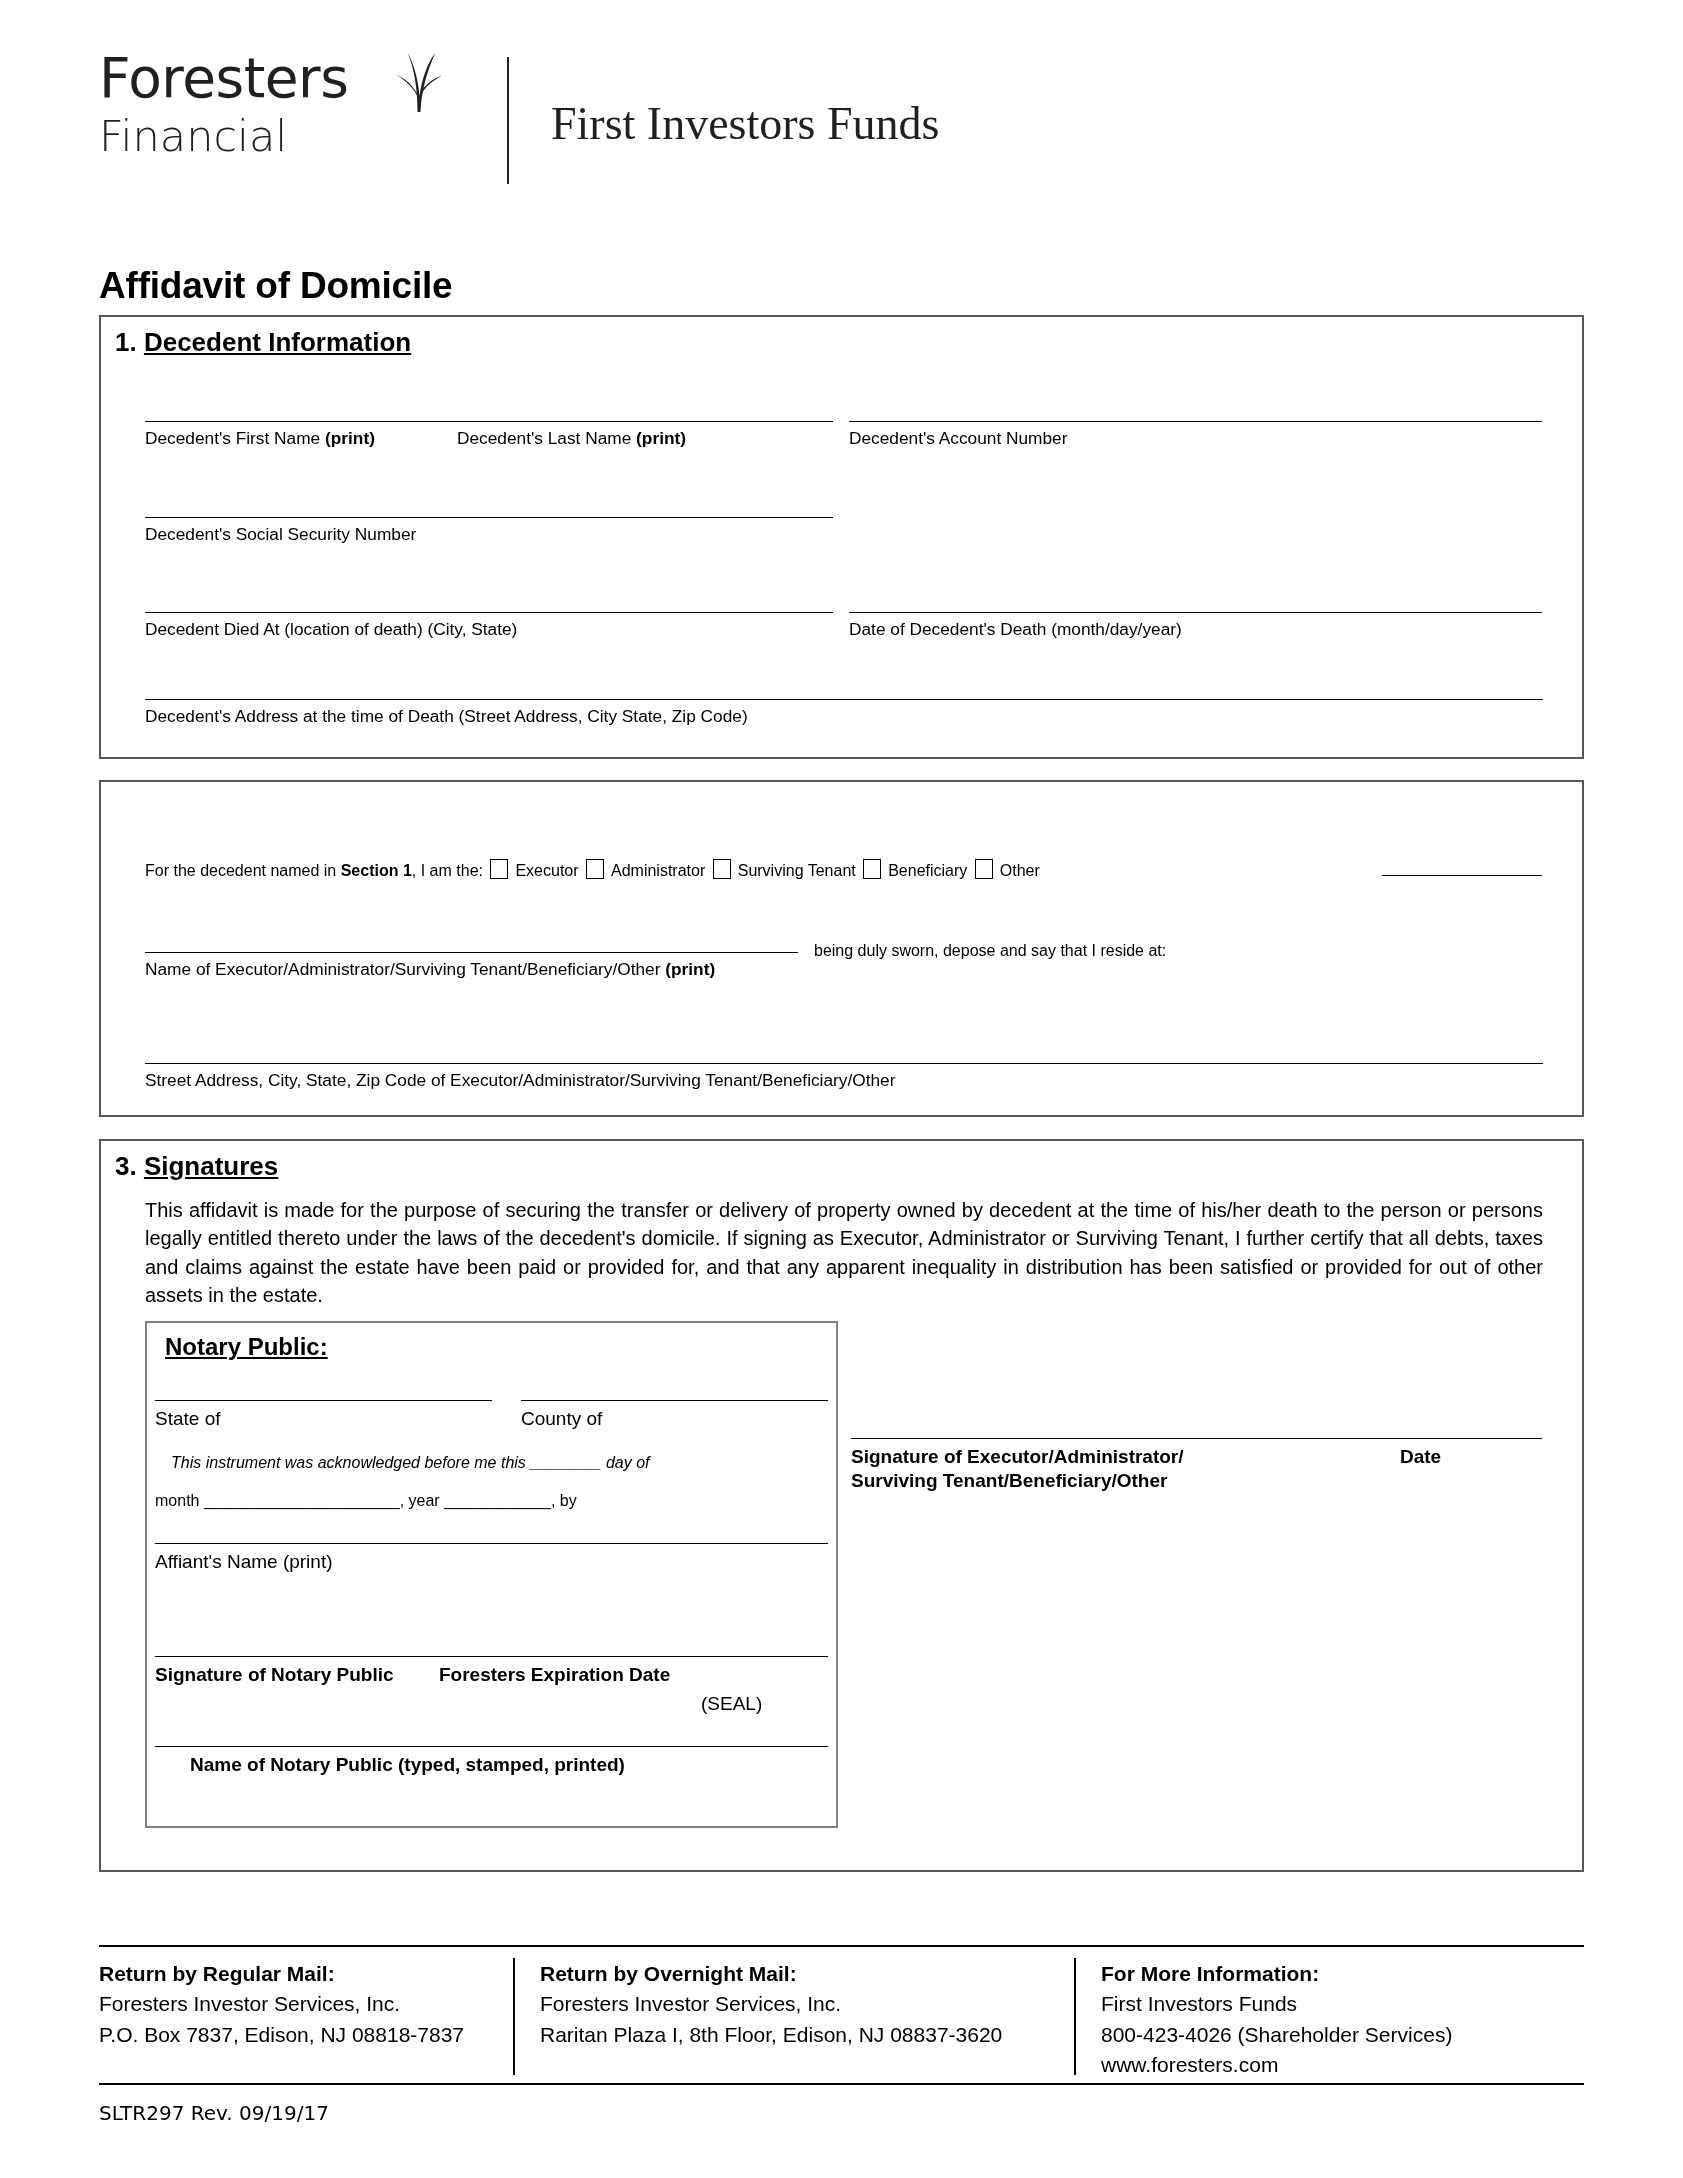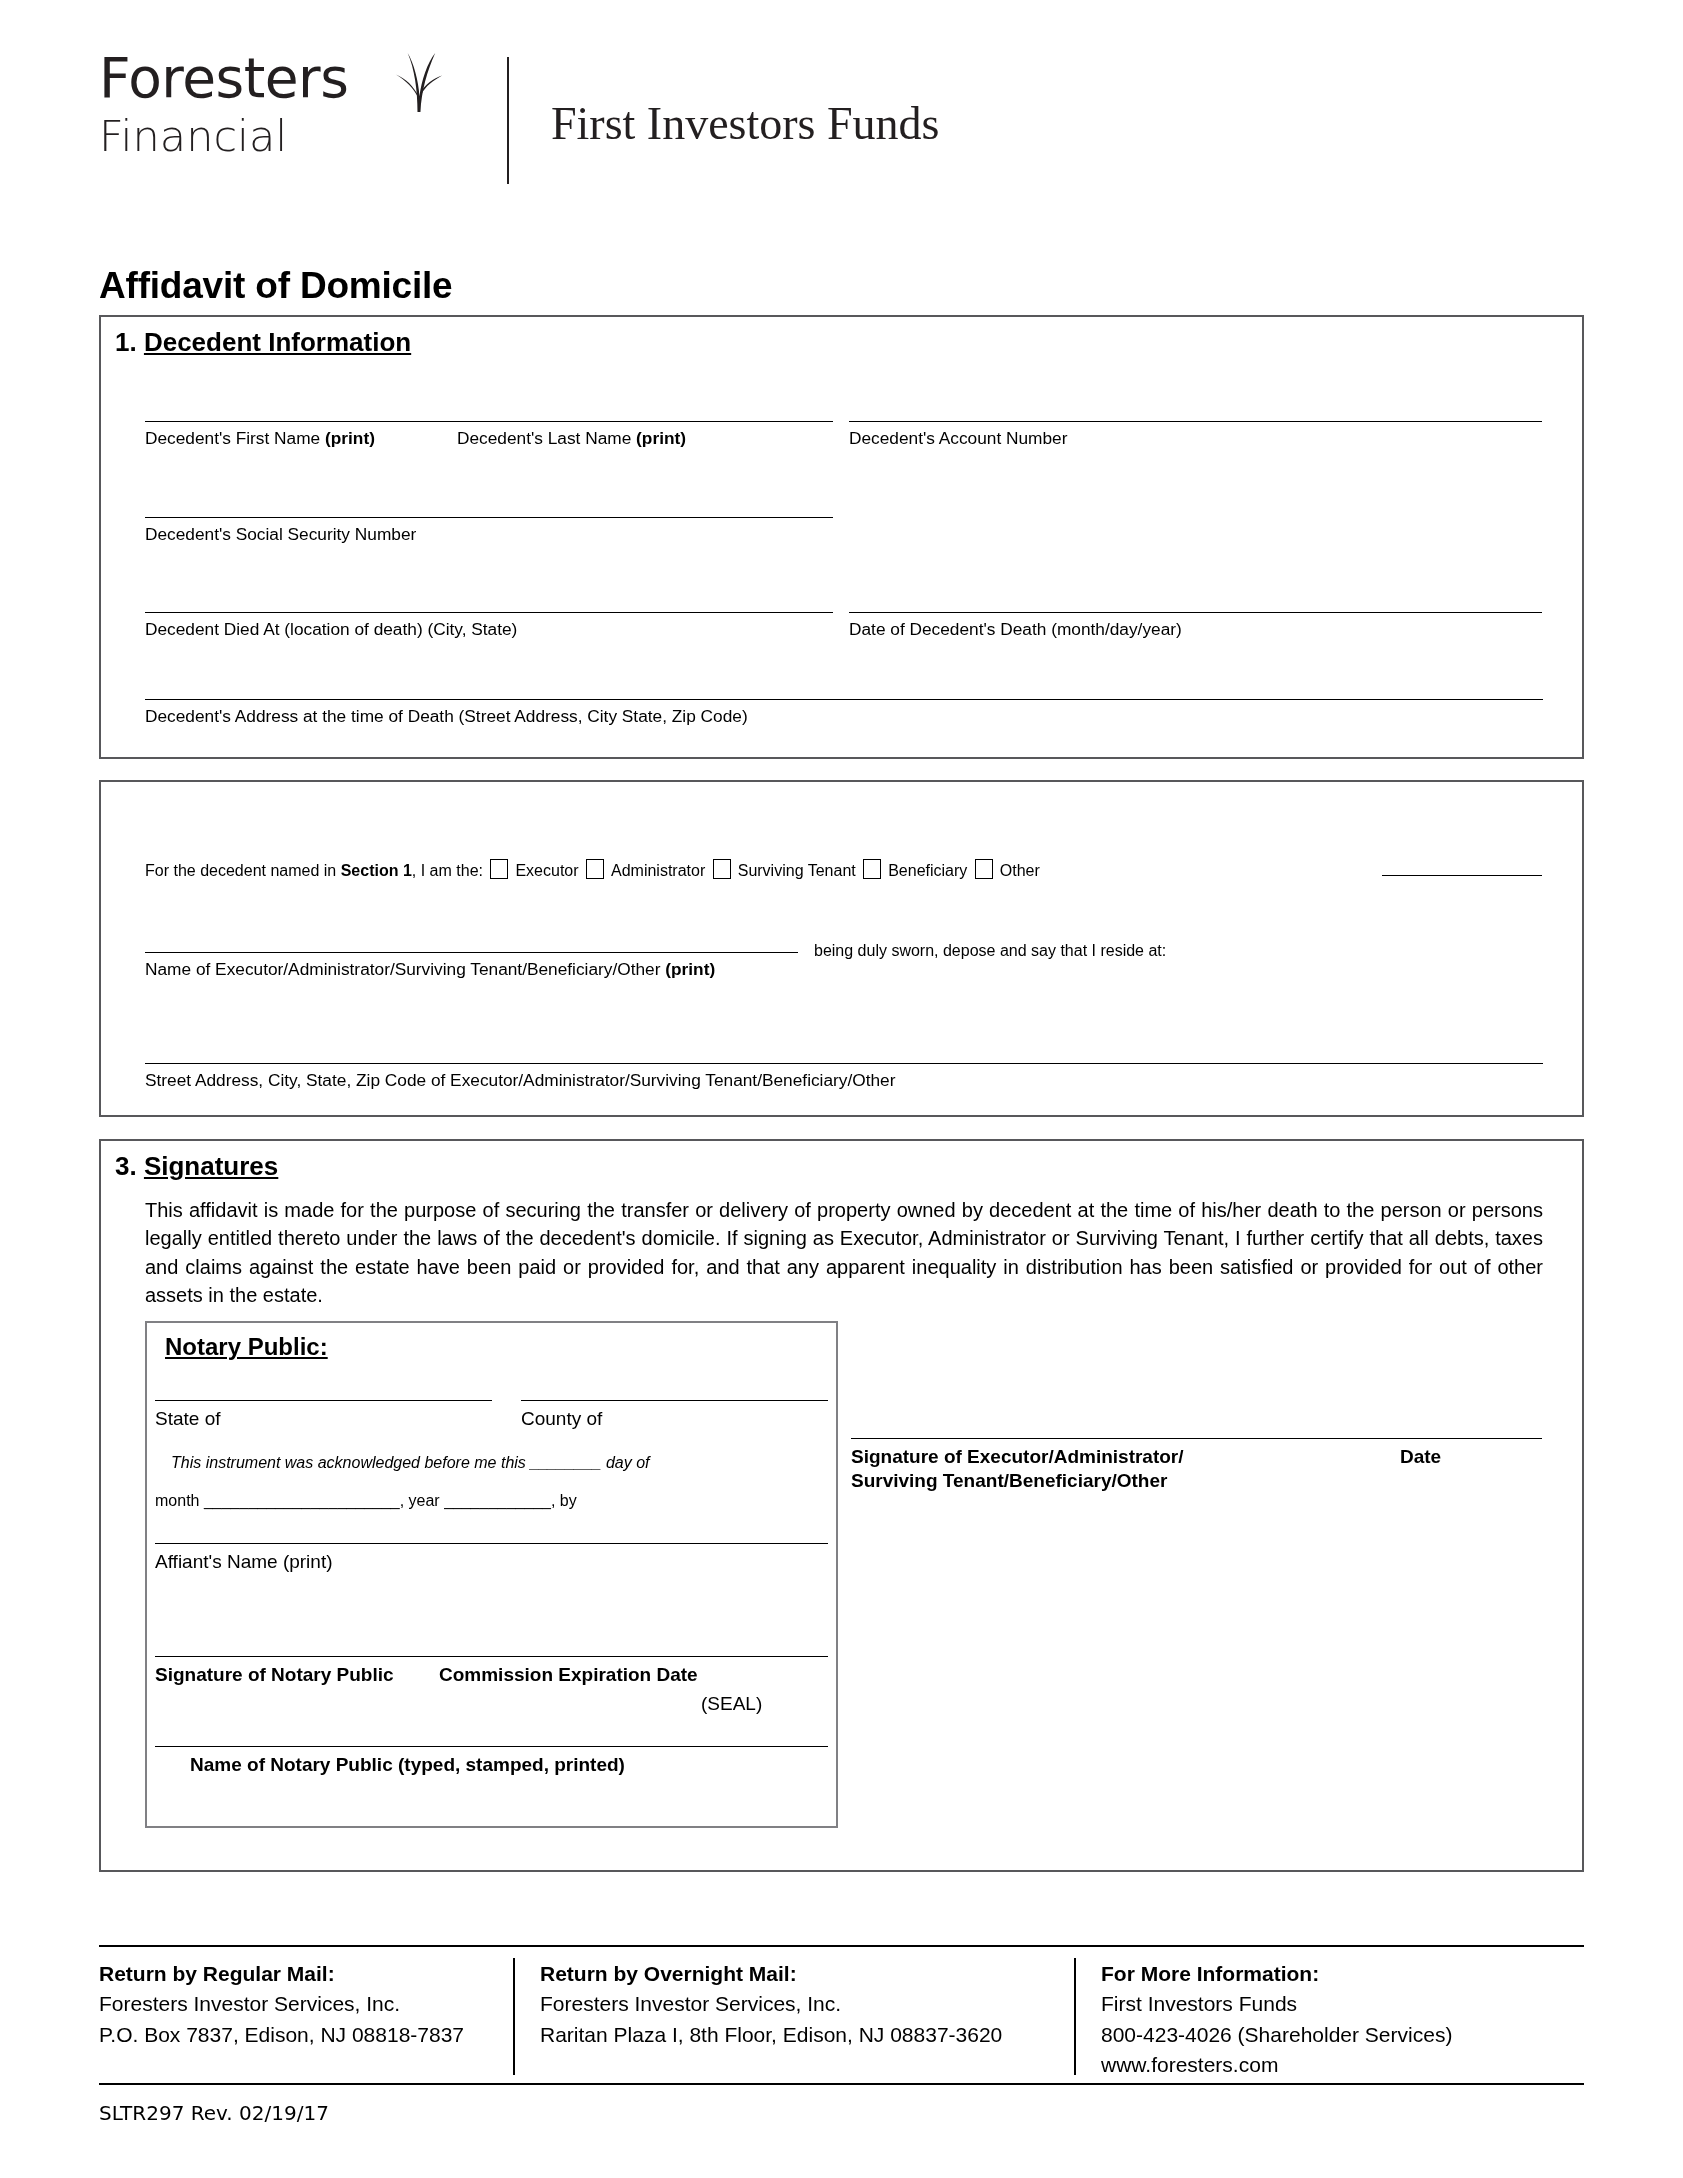--- a/index.html
+++ b/index.html
@@ -298,21 +298,21 @@
       <div class="flabel" style="left:374px; top:84px; font-size:19px;">County of</div>
 
       <div class="body-text" style="left:24px; top:132px;font-style:italic;">This instrument was acknowledged before me this ________ day of</div>
       <div class="body-text" style="left:8px; top:170px;">month ______________________, year ____________, by</div>
 
       <div class="rule" style="left:8px; top:220px; width:673px;"></div>
       <div class="flabel" style="left:8px; top:227px; font-size:19px;">Affiant's Name (print)</div>
 
       <div class="rule" style="left:8px; top:333px; width:673px;"></div>
       <div class="boldlabel" style="left:8px; top:340px;">Signature of Notary Public</div>
-      <div class="boldlabel" style="left:292px; top:340px;">Commission Expiration Date</div>
+      <div class="boldlabel" style="left:292px; top:340px;">Foresters Expiration Date</div>
       <div class="seal" style="left:554px; top:370px;">(SEAL)</div>
 
       <div class="rule" style="left:8px; top:423px; width:673px;"></div>
       <div class="boldlabel" style="left:7px; top:430px;margin-left:36px;">Name of Notary Public (typed, stamped, printed)</div>
     </div>
 
     <div class="rule" style="left:750px; top:297px; width:691px;"></div>
     <div class="boldlabel" style="left:750px; top:304px;">
       <span>Signature of Executor/Administrator/</span><br>
       <span>Surviving Tenant/Beneficiary/Other</span>
@@ -338,16 +338,16 @@
   </div>
 
   <div class="footer-col" style="left:1101px; top:1959px; width:475px;">
     <div class="hd">For More Information:</div>
     <div>First Investors Funds</div>
     <div>800-423-4026 (Shareholder Services)</div>
     <div>www.foresters.com</div>
   </div>
 
   <div class="footer-rule-bottom"></div>
-  <div class="formid">SLTR297  Rev. 02/19/17</div>
+  <div class="formid">SLTR297  Rev. 09/19/17</div>
 
 </div>
 
 
 </body></html>

